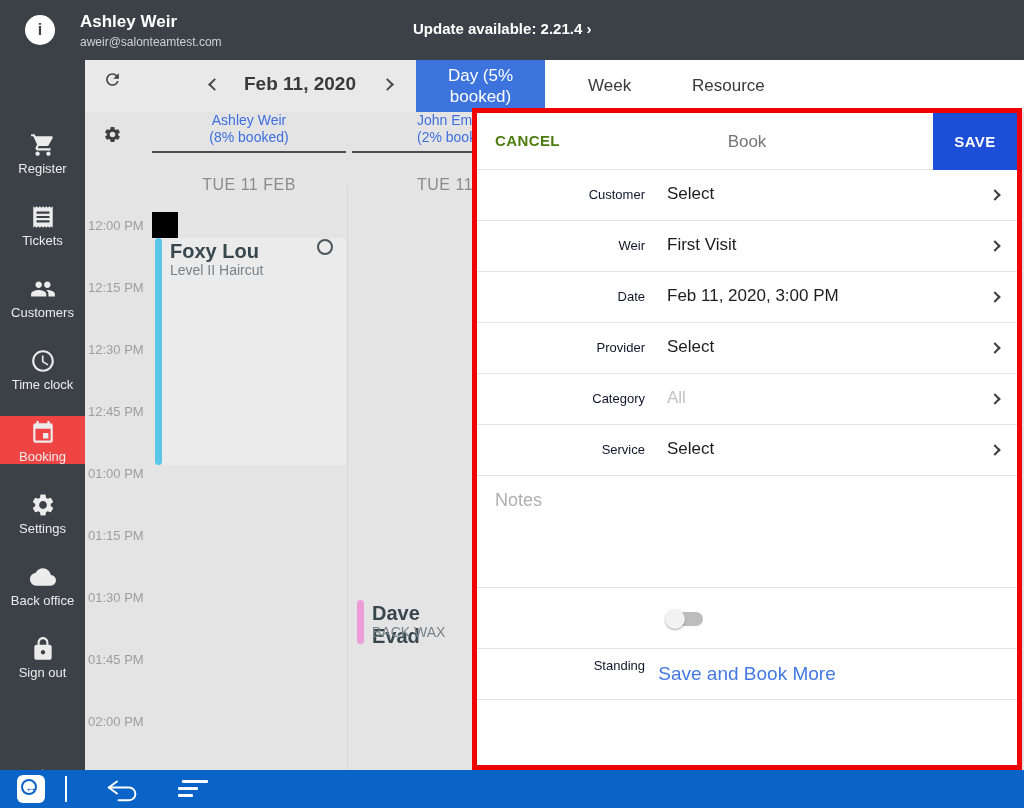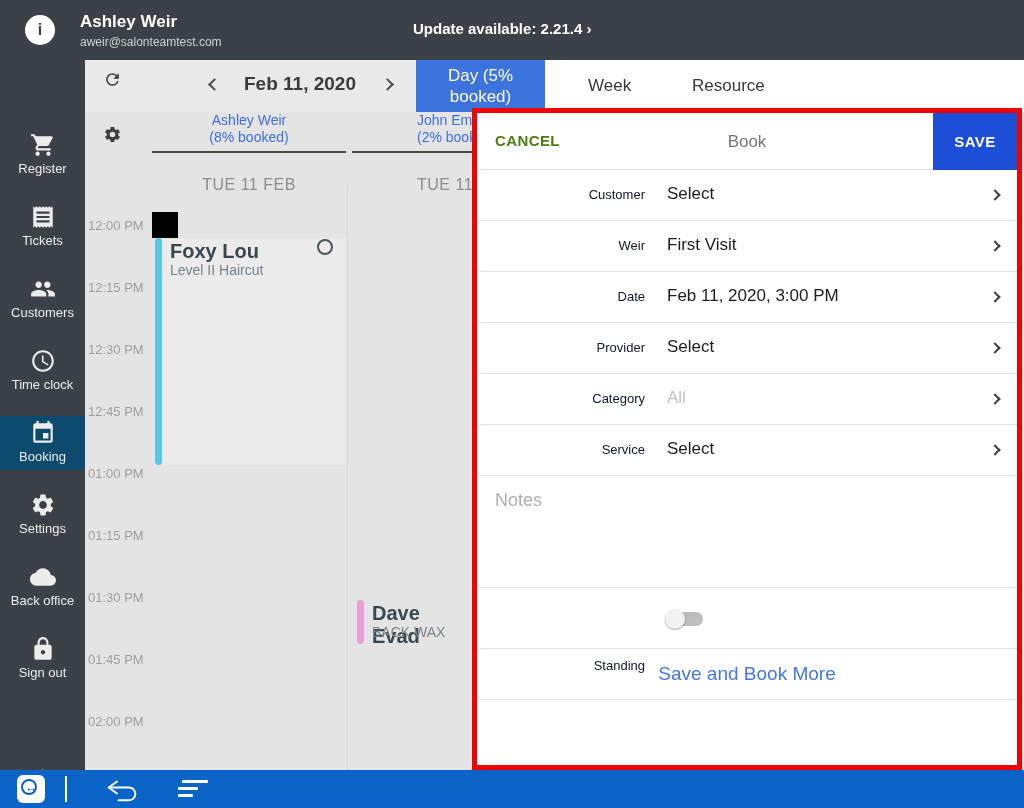--- a/index.html
+++ b/index.html
@@ -11,21 +11,21 @@
   .topbar { position:absolute; left:0; top:0; width:1024px; height:60px; background:#3b4146; z-index:5; }
   .info-circle { position:absolute; left:25px; top:15px; width:30px; height:30px; border-radius:50%;
     background:#fff; color:#3b4146; font-weight:bold; font-size:16px; display:flex; align-items:center; justify-content:center; }
   .user-name { position:absolute; left:80px; top:12px; color:#ffffff; font-size:17px; font-weight:bold; }
   .user-email { position:absolute; left:80px; top:35px; color:#cfd2d4; font-size:12px; }
   .update-text { position:absolute; left:413px; top:20px; color:#ffffff; font-size:15px; font-weight:bold; }
 
   
   .sidebar { position:absolute; left:0; top:60px; width:85px; height:710px; background:#3b4146; z-index:4; }
   .side-item { position:absolute; left:0; width:85px; height:66px; text-align:center; cursor:pointer; }
-  .side-item.selected { background:#0c4a6e; height:54px; }
+  .side-item.selected { background:#ef4444; height:48px; }
   .side-ic { width:26px; height:26px; fill:#ececec; display:block; margin:4px auto 3px; }
   .side-label { color:#ececec; font-size:13px; }
 
   
   .cal-bg { position:absolute; left:85px; top:60px; width:939px; height:710px; background:#e4e4e4; }
   .navstrip { position:absolute; left:85px; top:60px; width:331px; height:52px; background:#e9e9e9; }
   .tabstrip-white { position:absolute; left:545px; top:60px; width:479px; height:52px; background:#ffffff; }
   .refresh-ic { position:absolute; left:103px; top:70px; width:19px; height:19px; fill:#3f3f3f; cursor:pointer; }
   .date-label { position:absolute; left:240px; top:73px; width:120px; text-align:center; font-size:19px; font-weight:bold; color:#3a3a3a; }
   .chev-nav { position:absolute; top:80px; width:9px; height:9px; border:solid #4a4a4a; cursor:pointer; }

